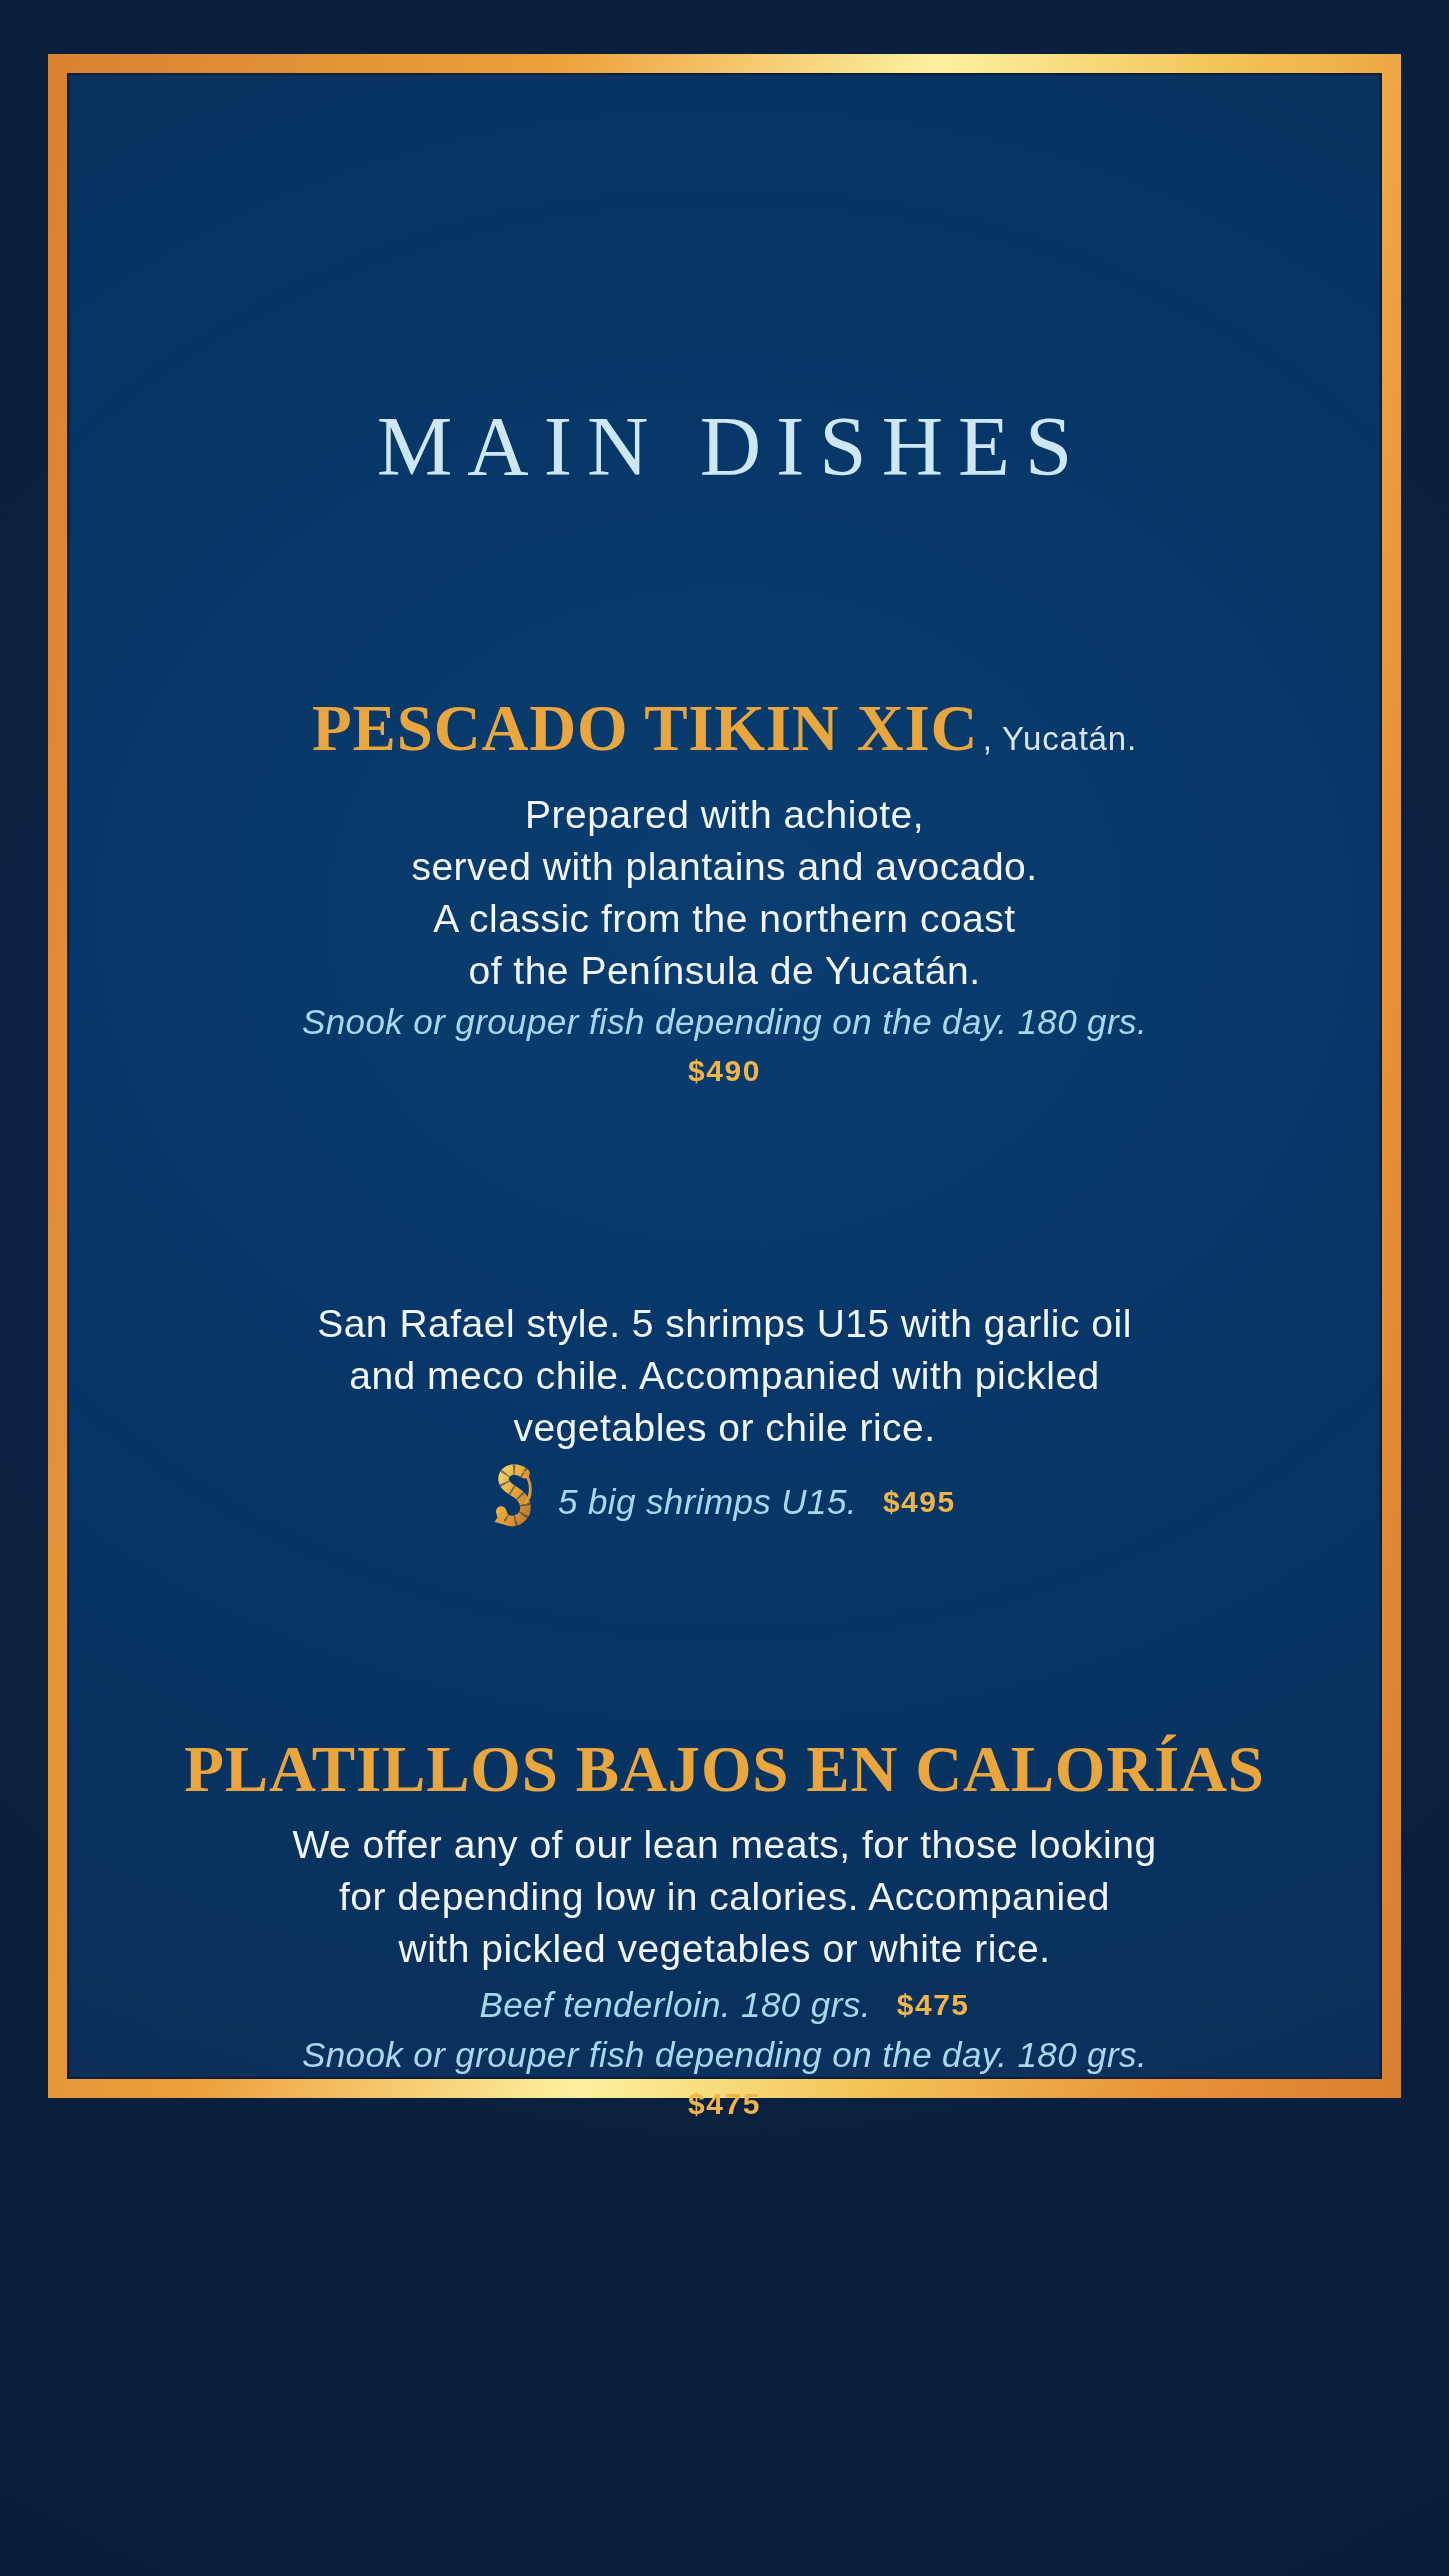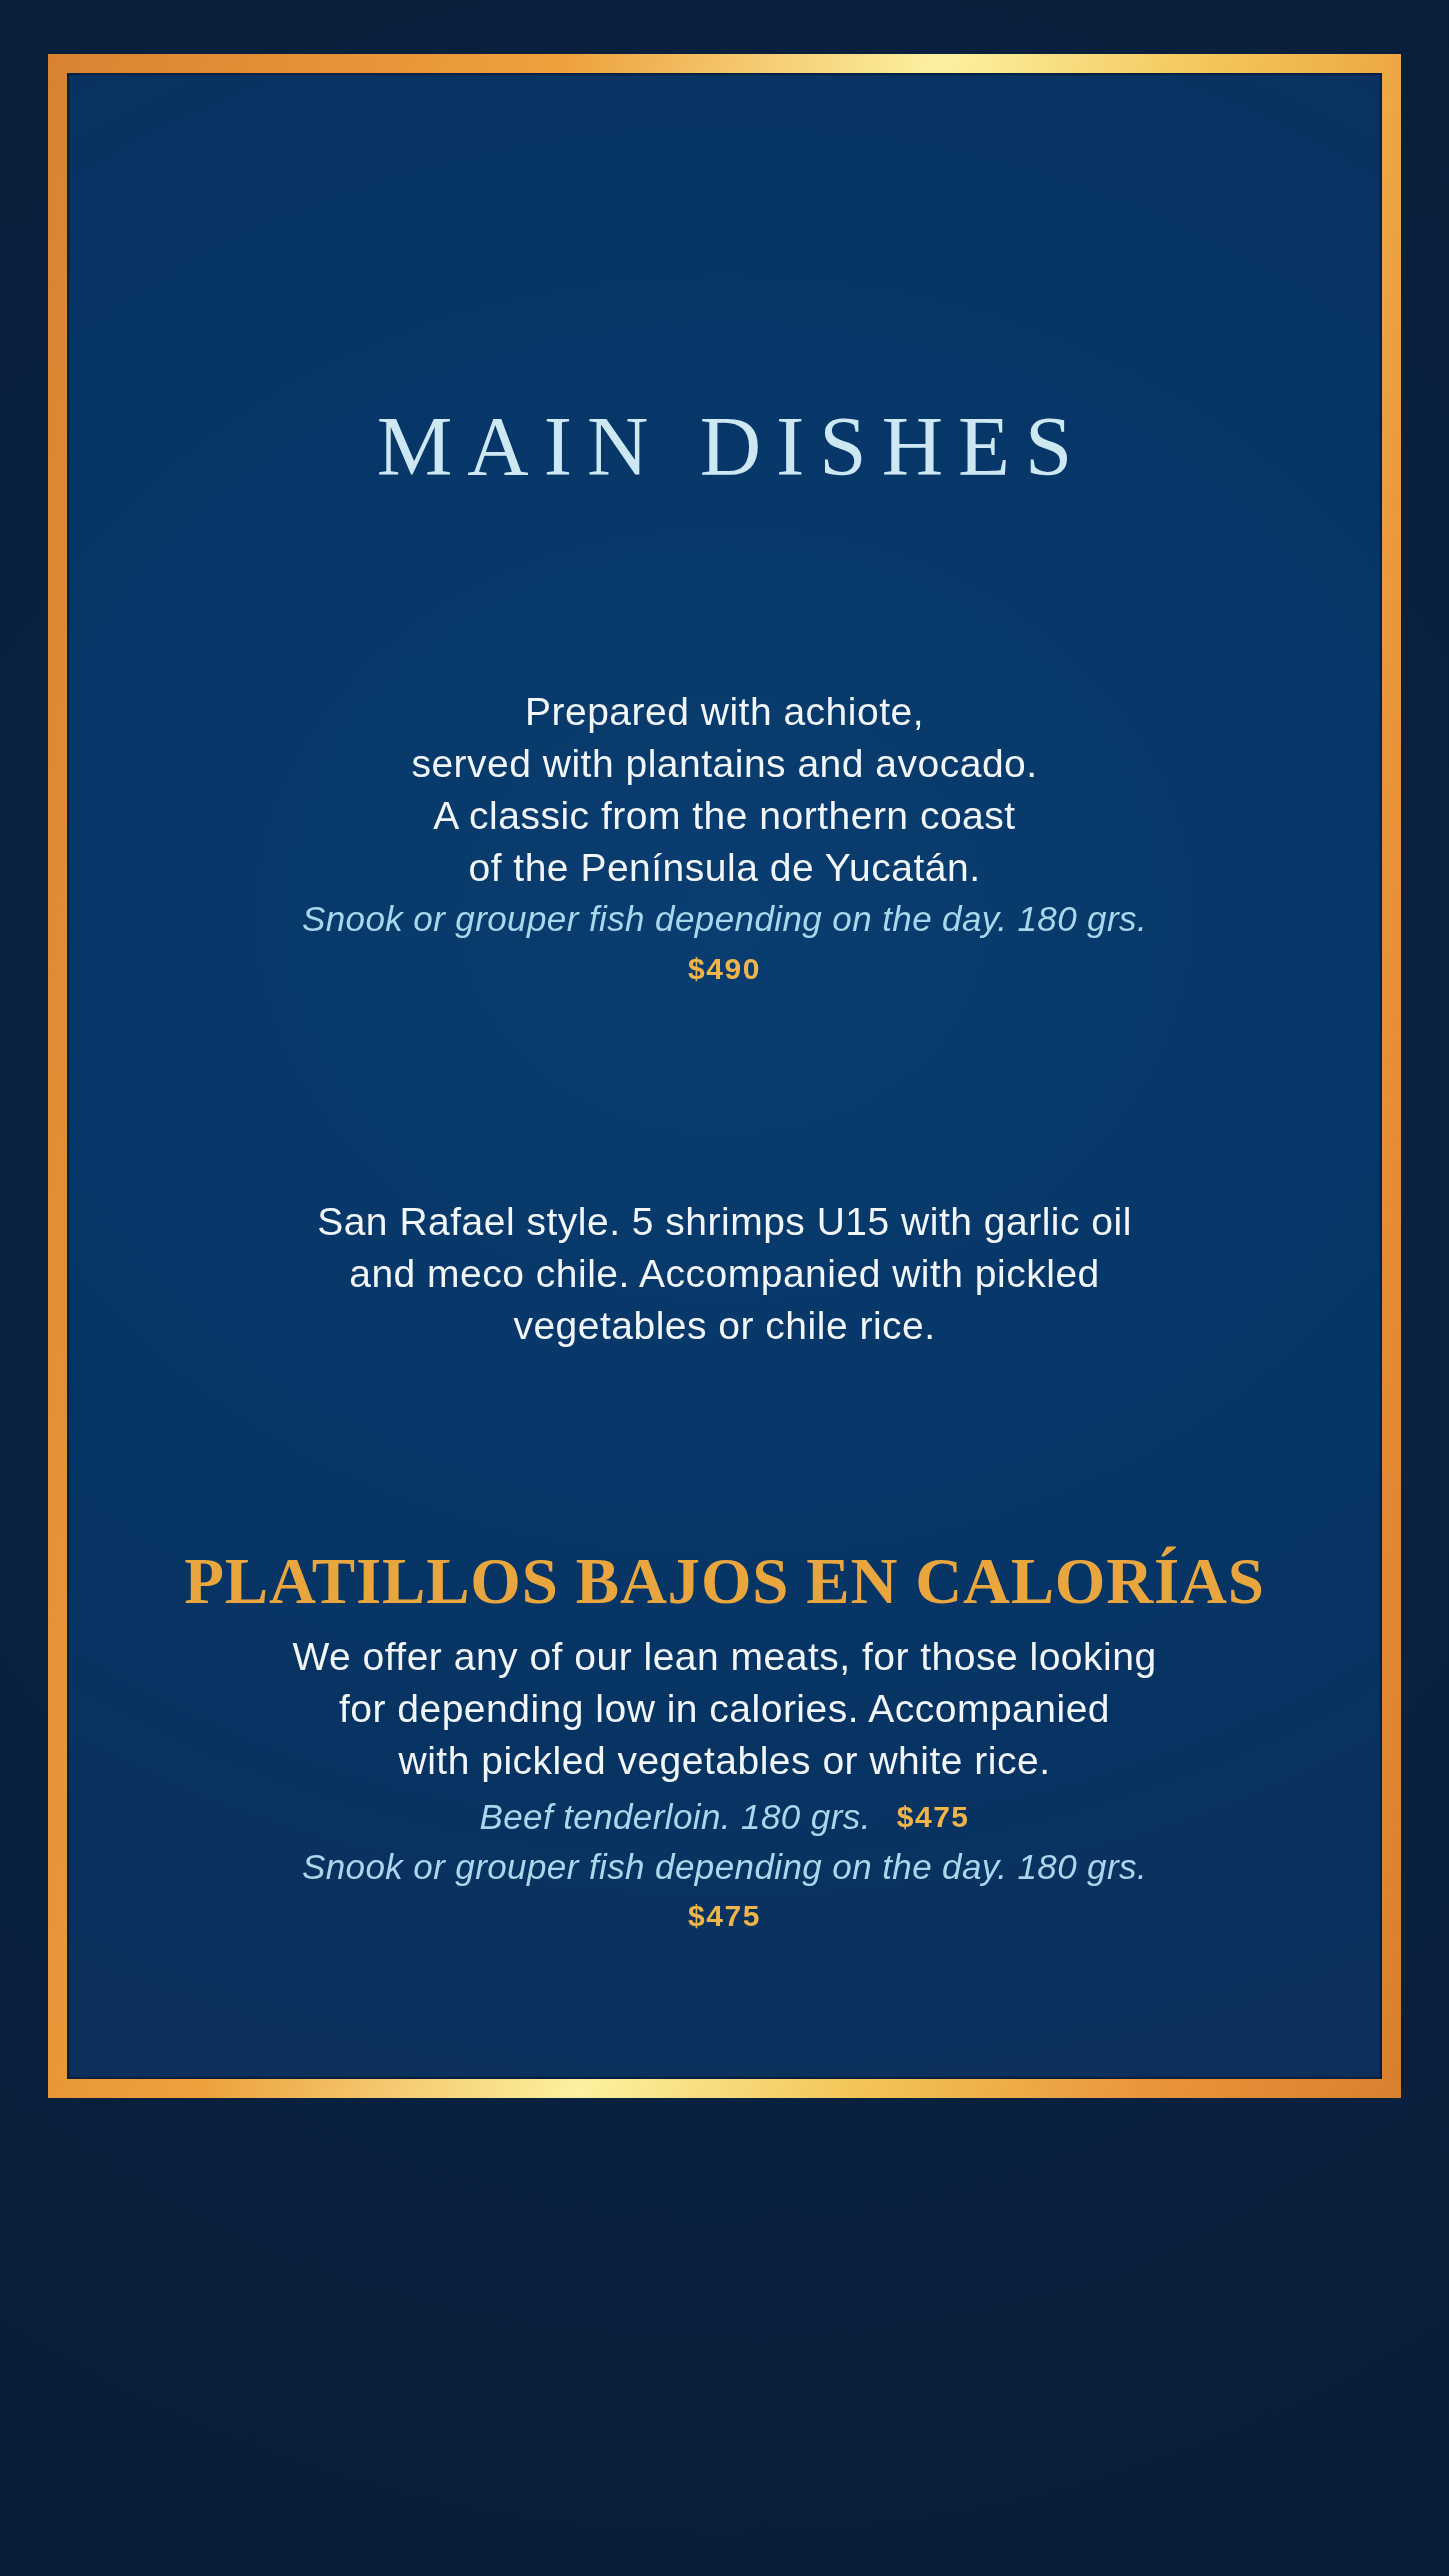--- a/index.html
+++ b/index.html
@@ -105,32 +105,56 @@
 </style>
 </head>
 <body>
 
 <div class="page">
   <div class="menu-panel">
 
     <h1 class="menu-title">MAIN DISHES</h1>
 
     <section class="dish dish-1">
+      <div class="dish-heading">
+        <span class="dish-name">PESCADO TIKIN XIC</span>
+        <span class="dish-origin">, Yucatán.</span>
+      </div>
       <div class="desc-line">Prepared with achiote,</div>
       <div class="desc-line">served with plantains and avocado.</div>
       <div class="desc-line">A classic from the northern coast</div>
       <div class="desc-line">of the Península de Yucatán.</div>
       <div class="note">Snook or grouper fish depending on the day. 180 grs.</div>
       <div class="price price-line">$490</div>
     </section>
 
     <section class="dish dish-2">
       <div class="desc-line">San Rafael style. 5 shrimps U15 with garlic oil</div>
       <div class="desc-line">and meco chile. Accompanied with pickled</div>
       <div class="desc-line">vegetables or chile rice.</div>
+      <div class="variant-row">
+        <span class="shrimp-logo">
+          <svg width="42" height="75" viewBox="0 0 56 100" aria-hidden="true">
+            <defs>
+              <linearGradient id="gold" x1="0" y1="0" x2="1" y2="1">
+                <stop offset="0" stop-color="#f6d06c"></stop>
+                <stop offset="0.45" stop-color="#e9a83c"></stop>
+                <stop offset="1" stop-color="#c27c2a"></stop>
+              </linearGradient>
+            </defs>
+            <path d="M42 15 C 26 4, 10 14, 15 27 C 19 37, 31 38, 38 47 C 46 57, 45 69, 35 76 C 25 82, 13 78, 11 66" fill="none" stroke="url(#gold)" stroke-width="14" stroke-linecap="round"></path>
+            <path d="M42 15 C 26 4, 10 14, 15 27 C 19 37, 31 38, 38 47 C 46 57, 45 69, 35 76 C 25 82, 13 78, 11 66" fill="none" stroke="#093463" stroke-width="14" stroke-linecap="butt" stroke-dasharray="2.5 11" opacity="0.55"></path>
+            <path d="M44 18 C 52 30, 51 46, 42 56" fill="none" stroke="#e7a63c" stroke-width="3"></path>
+            <path d="M40 12 C 50 20, 53 36, 48 50" fill="none" stroke="#d89434" stroke-width="2.5"></path>
+            <path d="M11 66 L 2 80 L 17 84 Z" fill="#e2a03a"></path>
+          </svg>
+        </span>
+        <span class="note">5 big shrimps U15.</span>
+        <span class="price">$495</span>
+      </div>
     </section>
 
     <section class="dish dish-3">
       <div class="dish-heading">
         <span class="dish-name">PLATILLOS BAJOS EN CALORÍAS</span>
       </div>
       <div class="desc-line">We offer any of our lean meats, for those looking</div>
       <div class="desc-line">for depending low in calories. Accompanied</div>
       <div class="desc-line">with pickled vegetables or white rice.</div>
       <div class="variant-row">

